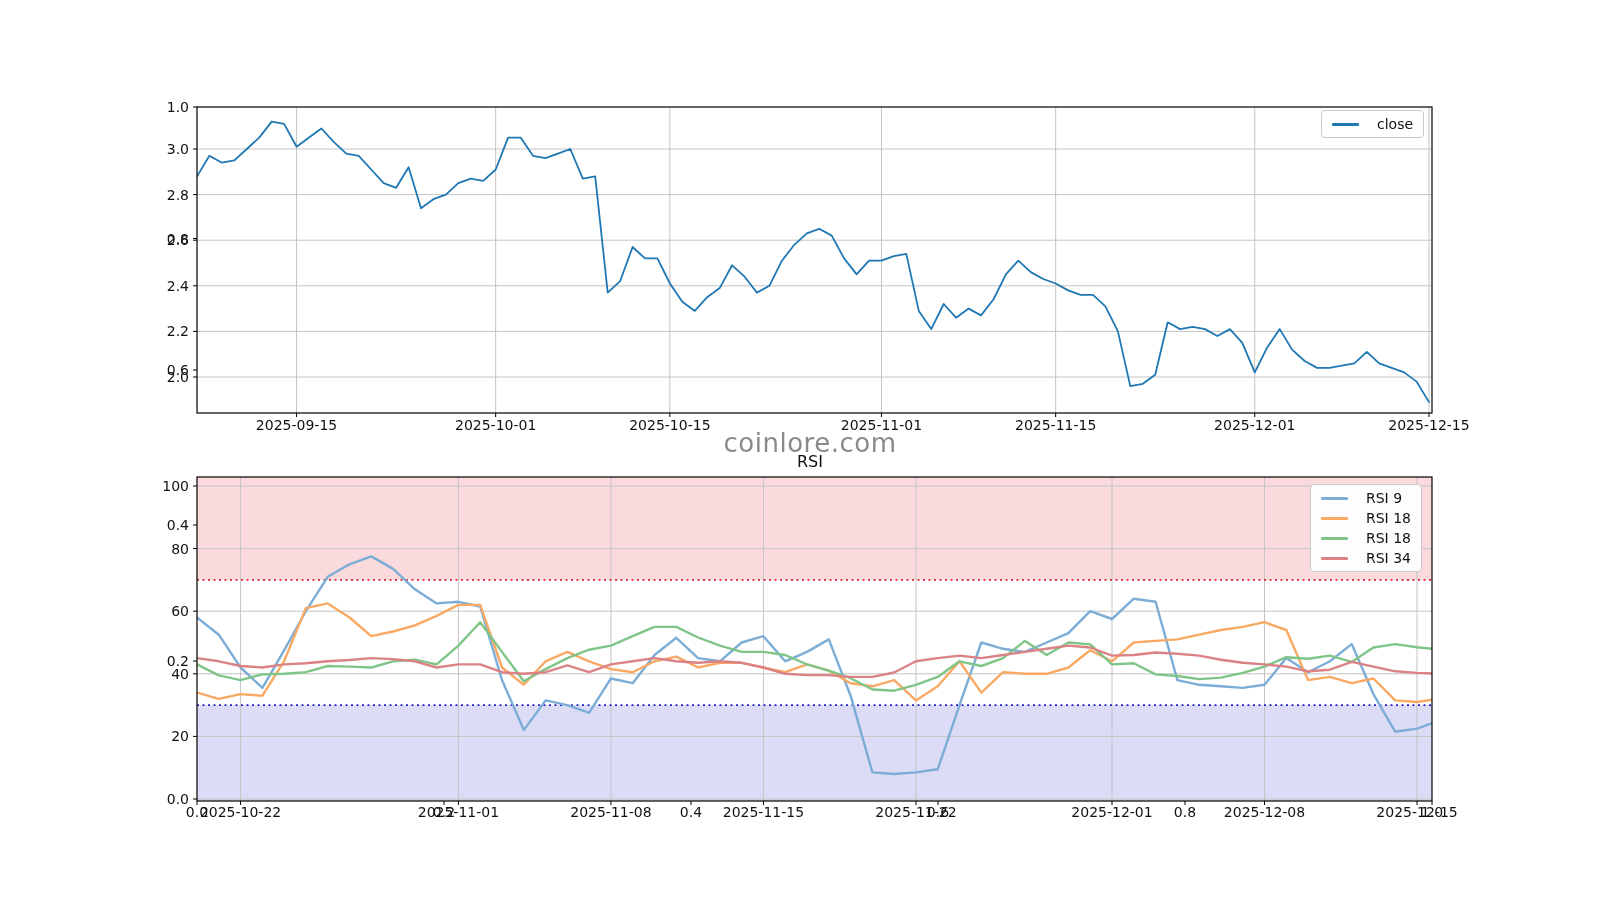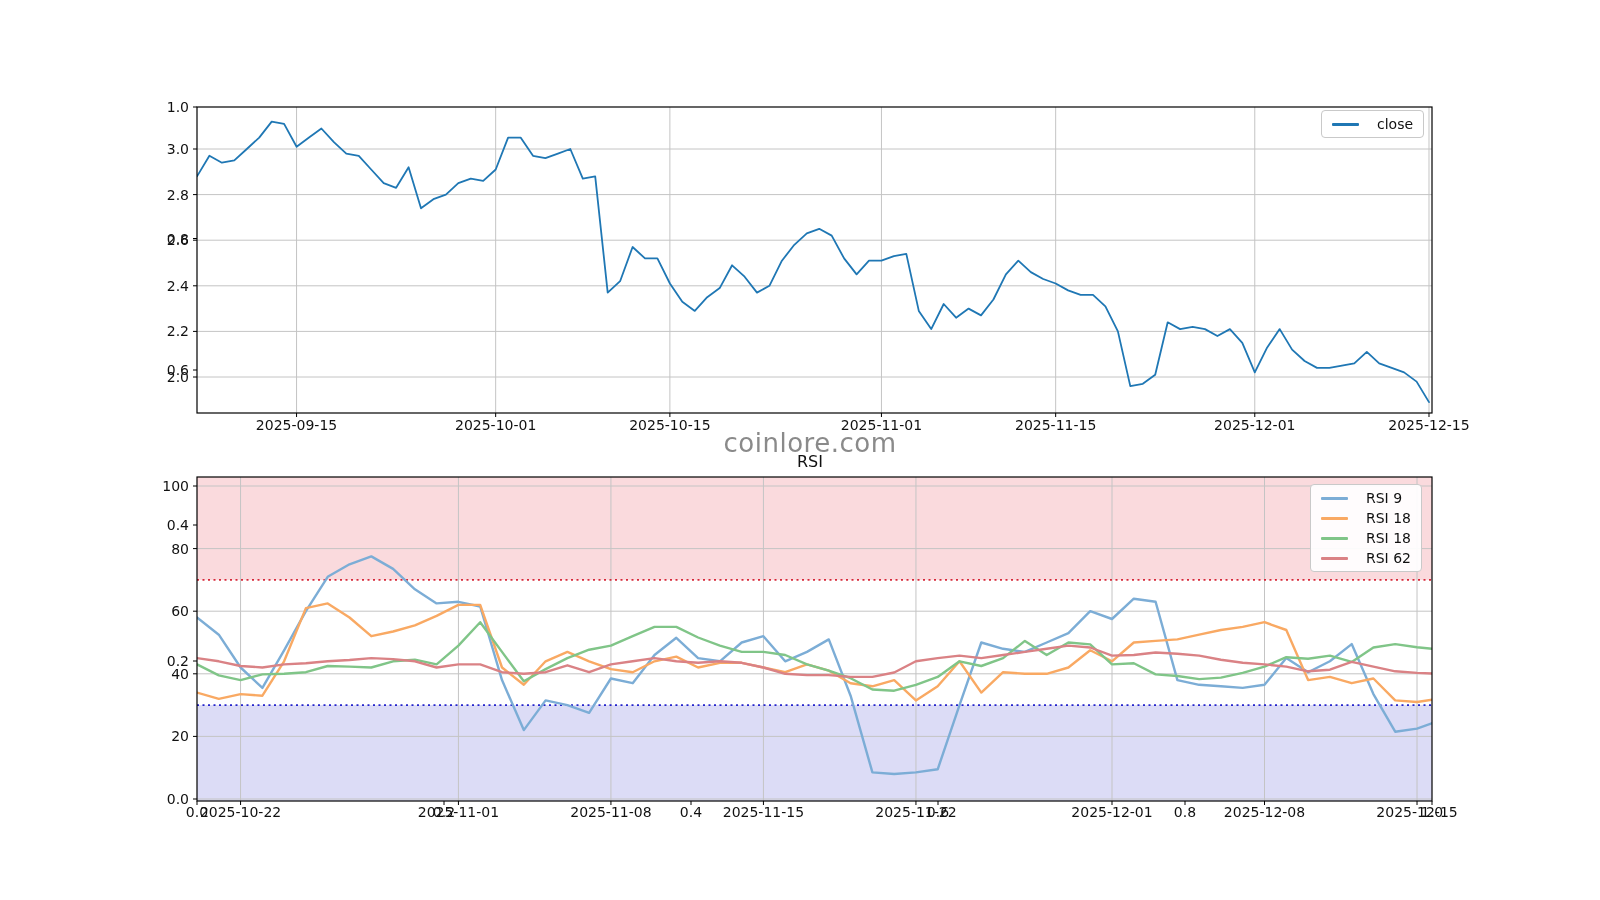--- a/index.html
+++ b/index.html
@@ -166,16 +166,16 @@
     <div class="legend-row">
       <span class="legend-swatch" style="background: rgb(249, 169, 99);"></span>
       <span>RSI 18</span>
     </div>
     <div class="legend-row">
       <span class="legend-swatch" style="background: rgb(128, 197, 136);"></span>
       <span>RSI 18</span>
     </div>
     <div class="legend-row">
       <span class="legend-swatch" style="background: rgb(218, 130, 133);"></span>
-      <span>RSI 62</span>
+      <span>RSI 34</span>
     </div>
   </div>
 </div>
 
 </body></html>

